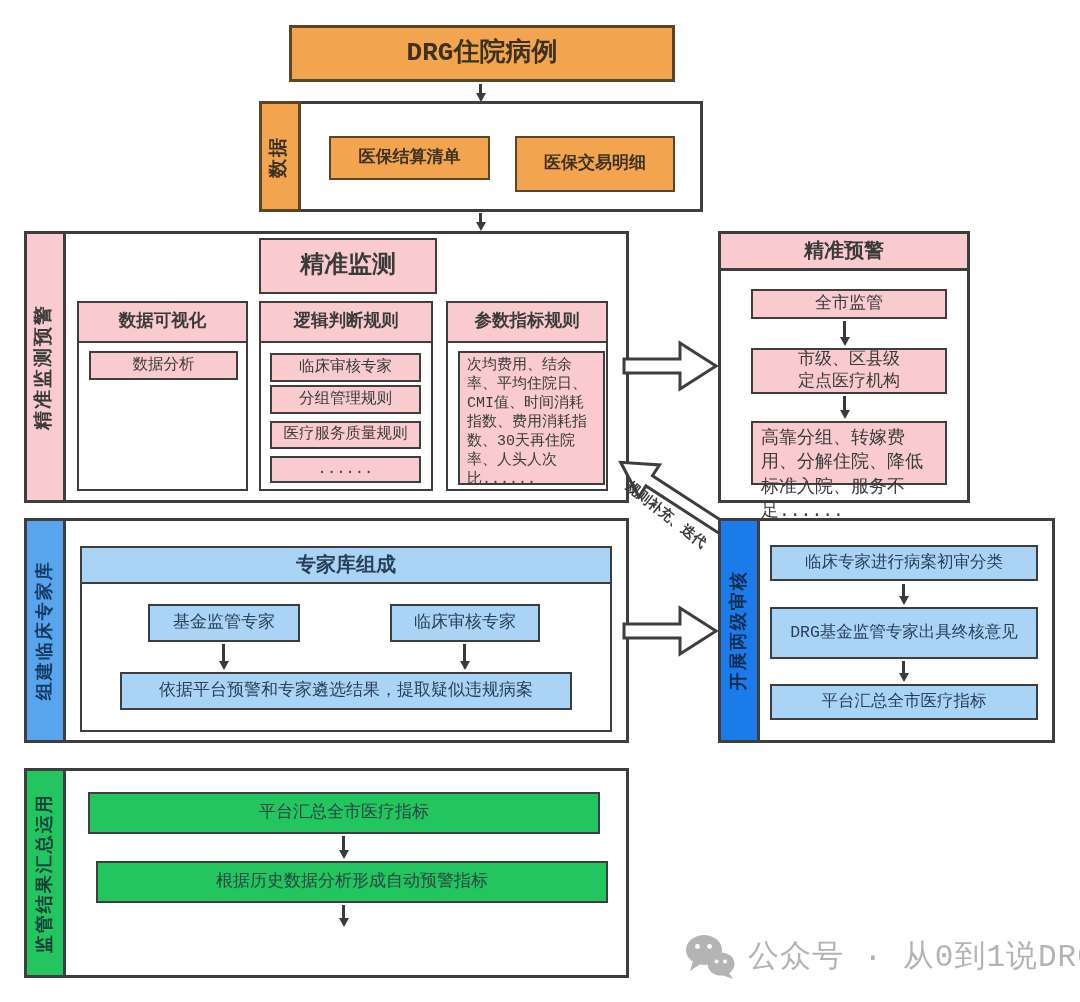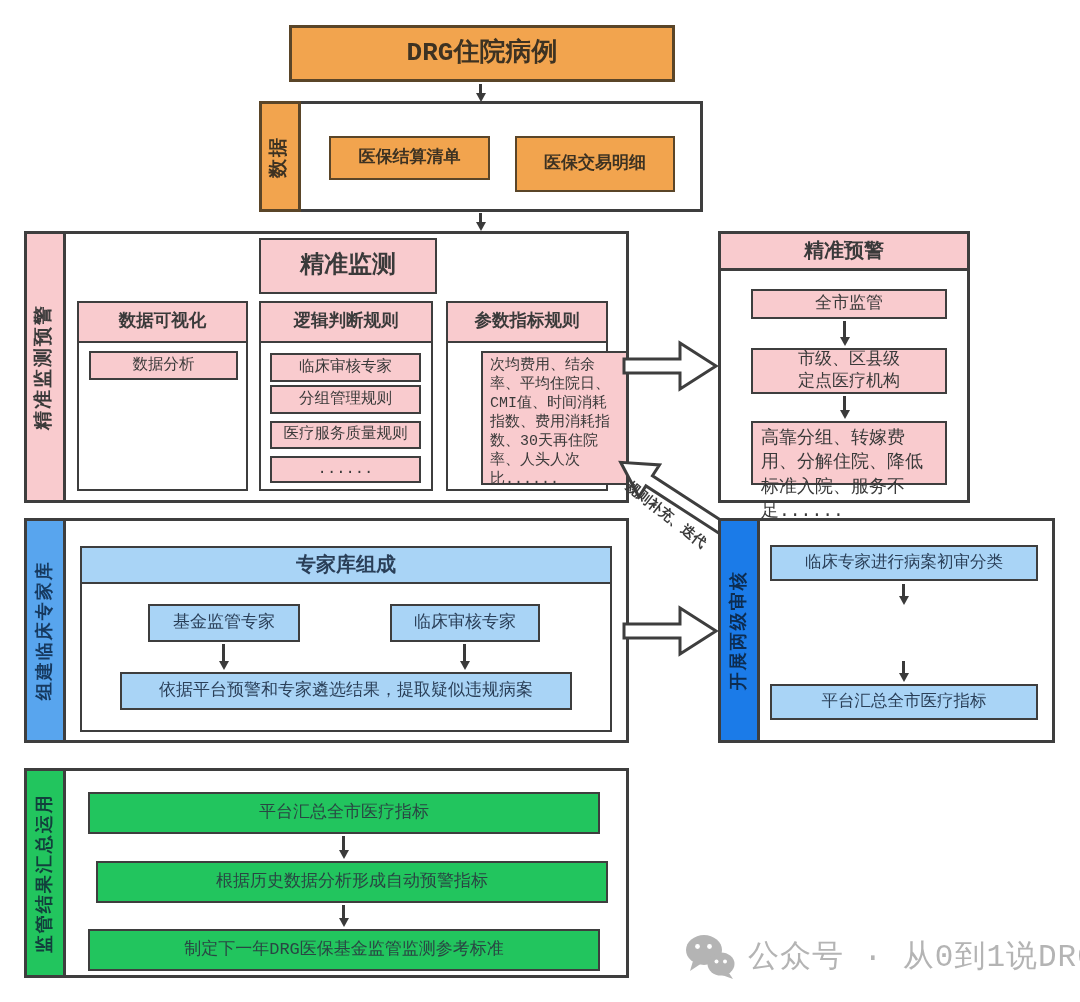--- a/index.html
+++ b/index.html
@@ -63,21 +63,21 @@
 
   <div class="box" style="left:259px;top:301px;width:174px;height:190px;"></div>
   <div class="box pink bold" style="left:259px;top:301px;width:174px;height:42px;font-size:17.5px;">逻辑判断规则</div>
   <div class="box pink" style="left:270px;top:353px;width:151px;height:29px;font-size:15.5px;">临床审核专家</div>
   <div class="box pink" style="left:270px;top:385px;width:151px;height:29px;font-size:15.5px;">分组管理规则</div>
   <div class="box pink" style="left:270px;top:421px;width:151px;height:28px;font-size:15.5px;">医疗服务质量规则</div>
   <div class="box pink" style="left:270px;top:456px;width:151px;height:27px;font-size:15.5px;">......</div>
 
   <div class="box" style="left:446px;top:301px;width:162px;height:190px;"></div>
   <div class="box pink bold" style="left:446px;top:301px;width:162px;height:42px;font-size:17.5px;">参数指标规则</div>
-  <div class="box pink blk" style="left:458px;top:351px;width:147px;height:134px;font-size:15px;line-height:19px;padding:3px 7px;margin-left:23px;">次均费用、结余率、平均住院日、CMI值、时间消耗指数、费用消耗指数、30天再住院率、人头人次比......</div>
+  <div class="box pink blk" style="left:458px;top:351px;width:147px;height:134px;font-size:15px;line-height:19px;padding:3px 7px;">次均费用、结余率、平均住院日、CMI值、时间消耗指数、费用消耗指数、30天再住院率、人头人次比......</div>
 
   <div class="bigarrow" style="left:622px;top:338px;">
     <svg width="97" height="56" viewBox="0 0 97 56">
       <polygon points="2,21 58,21 58,5 94,28 58,51 58,35 2,35" fill="#ffffff" stroke="#3e3e3e" stroke-width="3"></polygon>
     </svg>
   </div>
 
   <div class="box sec" style="left:718px;top:231px;width:252px;height:272px;"></div>
   <div class="box pink bold" style="left:718px;top:231px;width:252px;height:40px;font-size:20px;border-width:3px;">精准预警</div>
   <div class="box pink" style="left:751px;top:289px;width:196px;height:30px;font-size:17px;">全市监管</div>
@@ -126,41 +126,41 @@
 
   <div class="box sec" style="left:718px;top:518px;width:337px;height:225px;"></div>
   <div class="box dblue bar" style="left:718px;top:518px;width:42px;height:225px;border-width:3px;">
     <span class="vtext" style="font-size:18px;color:#0d2c50;">开展两级审核</span>
   </div>
   <div class="box lblue" style="left:770px;top:545px;width:268px;height:36px;font-size:16.5px;">临床专家进行病案初审分类</div>
   <div class="varrow" style="left:898px;top:584px;height:21px;">
     <div class="stem"></div>
       <div class="head"></div>
   </div>
+  <div class="box lblue" style="left:770px;top:607px;width:268px;height:52px;font-size:16.5px;">DRG基金监管专家出具终核意见</div>
   <div class="varrow" style="left:898px;top:661px;height:21px;">
     <div class="stem"></div>
       <div class="head"></div>
   </div>
   <div class="box lblue" style="left:770px;top:684px;width:268px;height:36px;font-size:16.5px;">平台汇总全市医疗指标</div>
 
   <div class="box sec" style="left:24px;top:768px;width:605px;height:210px;"></div>
   <div class="box teal bar" style="left:24px;top:768px;width:42px;height:210px;border-width:3px;">
     <span class="vtext" style="font-size:18px;color:#123f3c;">监管结果汇总运用</span>
   </div>
   <div class="box teal" style="left:88px;top:792px;width:512px;height:42px;font-size:17px;">平台汇总全市医疗指标</div>
   <div class="varrow" style="left:338px;top:836px;height:23px;">
     <div class="stem"></div>
       <div class="head"></div>
   </div>
   <div class="box teal" style="left:96px;top:861px;width:512px;height:42px;font-size:17px;">根据历史数据分析形成自动预警指标</div>
   <div class="varrow" style="left:338px;top:905px;height:22px;">
     <div class="stem"></div>
       <div class="head"></div>
   </div>
-  <div class="box teal" style="left:88px;top:929px;width:512px;height:42px;font-size:17px;">制定下一年DRG医保基金监管监测参考标准</div>
 
   <div class="wm" style="left:684px;top:930px;height:52px;">
     <span>
       <svg width="52" height="46" viewBox="0 0 52 46">
         <ellipse cx="20" cy="17" rx="18" ry="15" fill="#b4b4b4"></ellipse>
         <polygon points="9,28 6,38 18,30" fill="#b4b4b4"></polygon>
         <circle cx="13.5" cy="13.5" r="2.4" fill="#ffffff"></circle>
         <circle cx="25.5" cy="13.5" r="2.4" fill="#ffffff"></circle>
         <ellipse cx="37" cy="31" rx="13.5" ry="11.5" fill="#b4b4b4"></ellipse>
         <polygon points="45,40 49,46 38,42" fill="#b4b4b4"></polygon>

